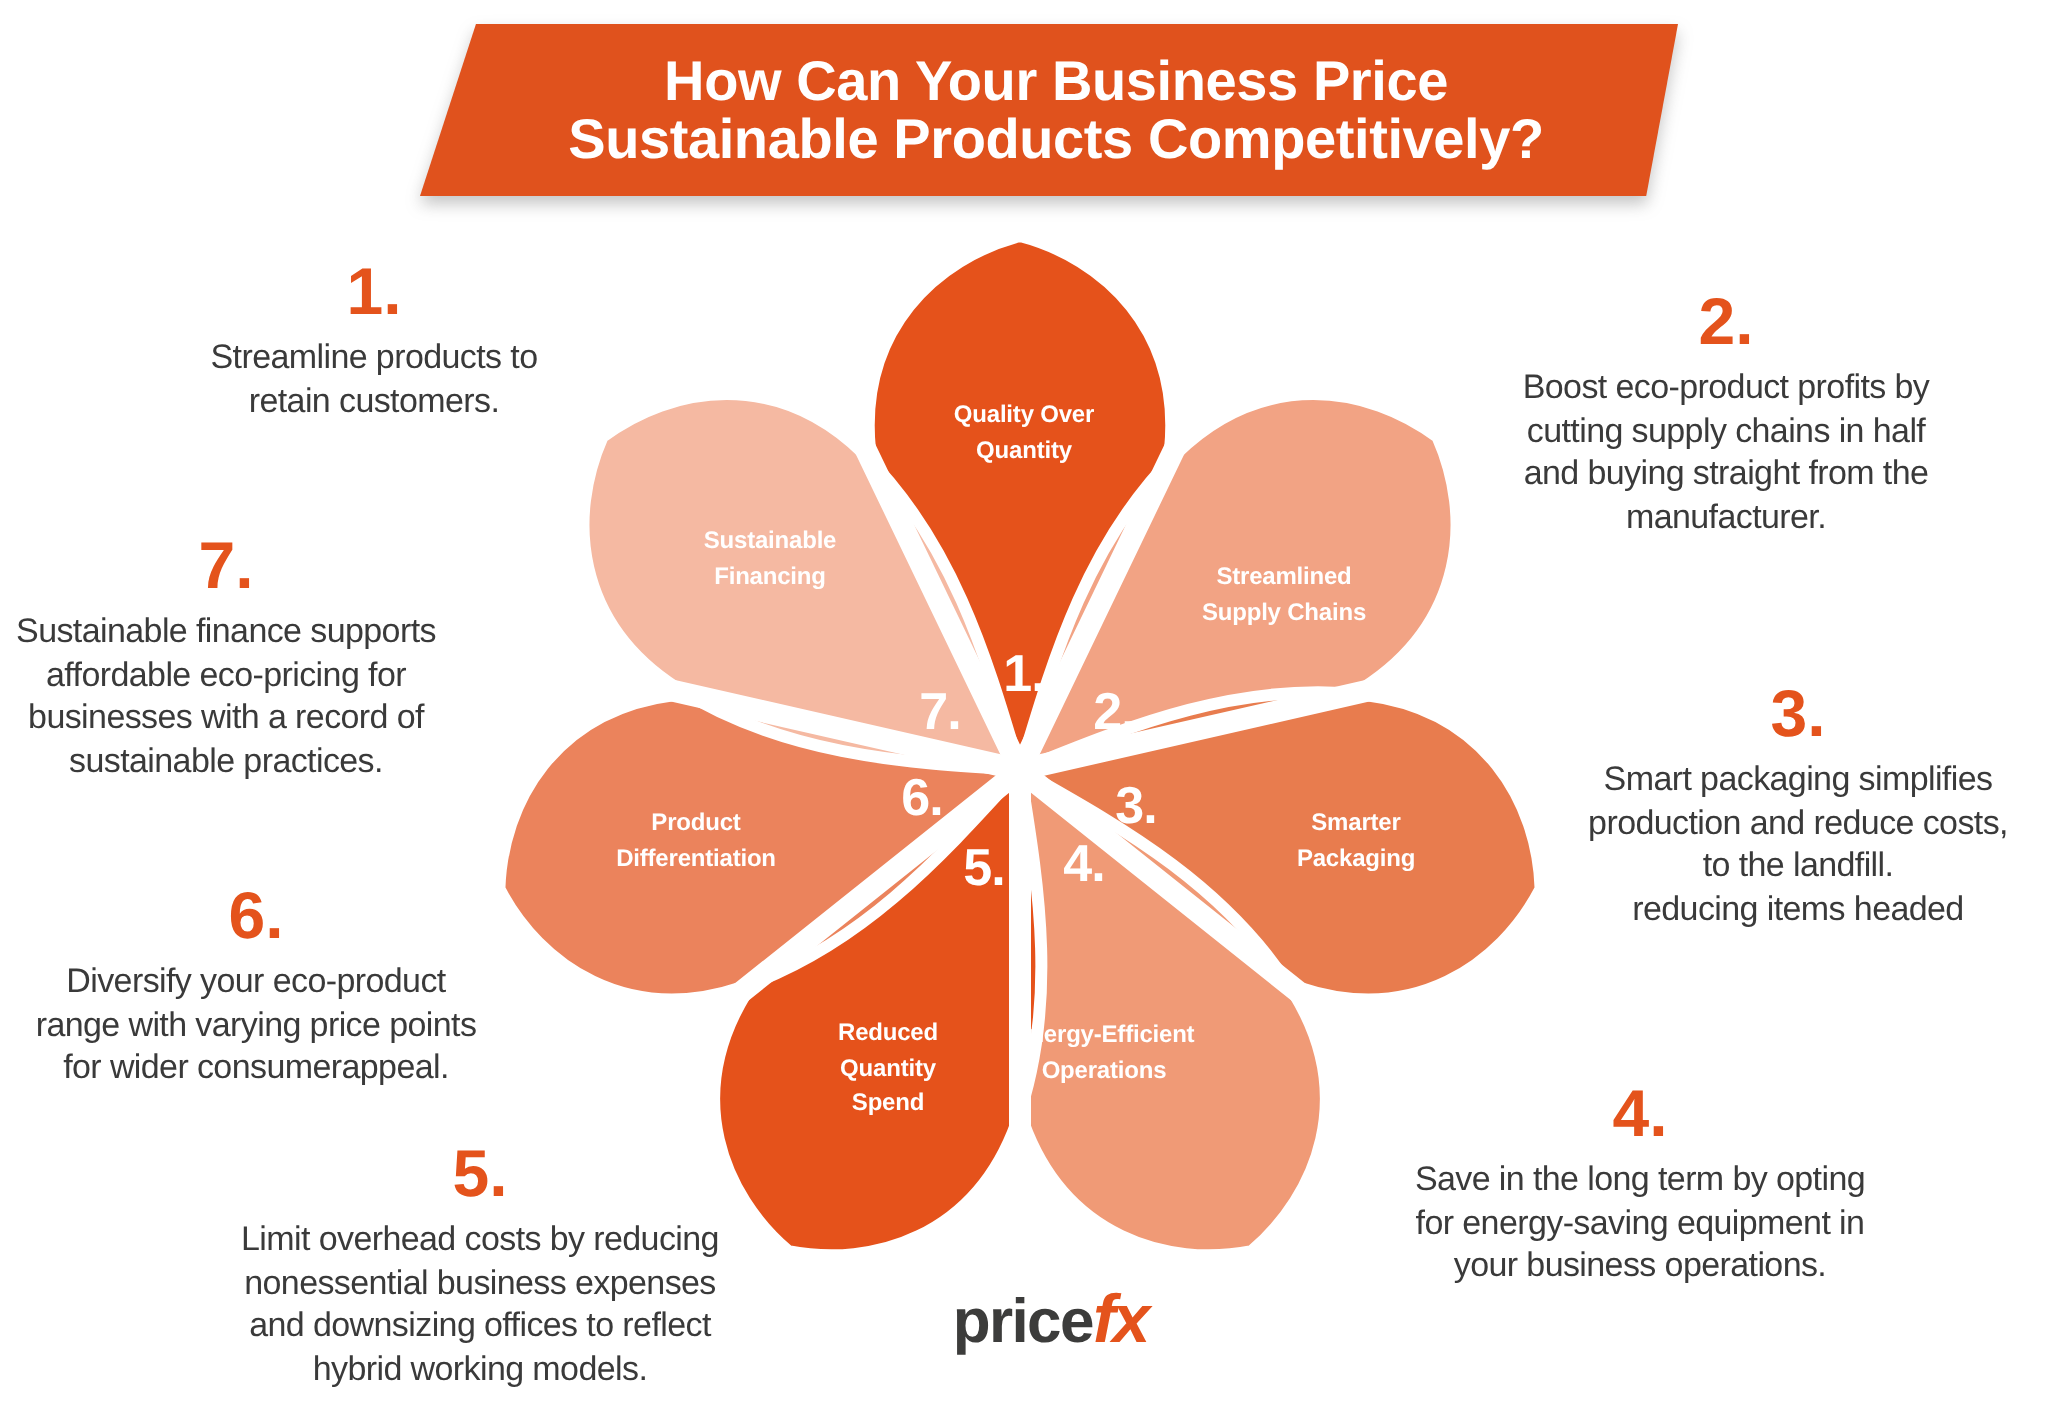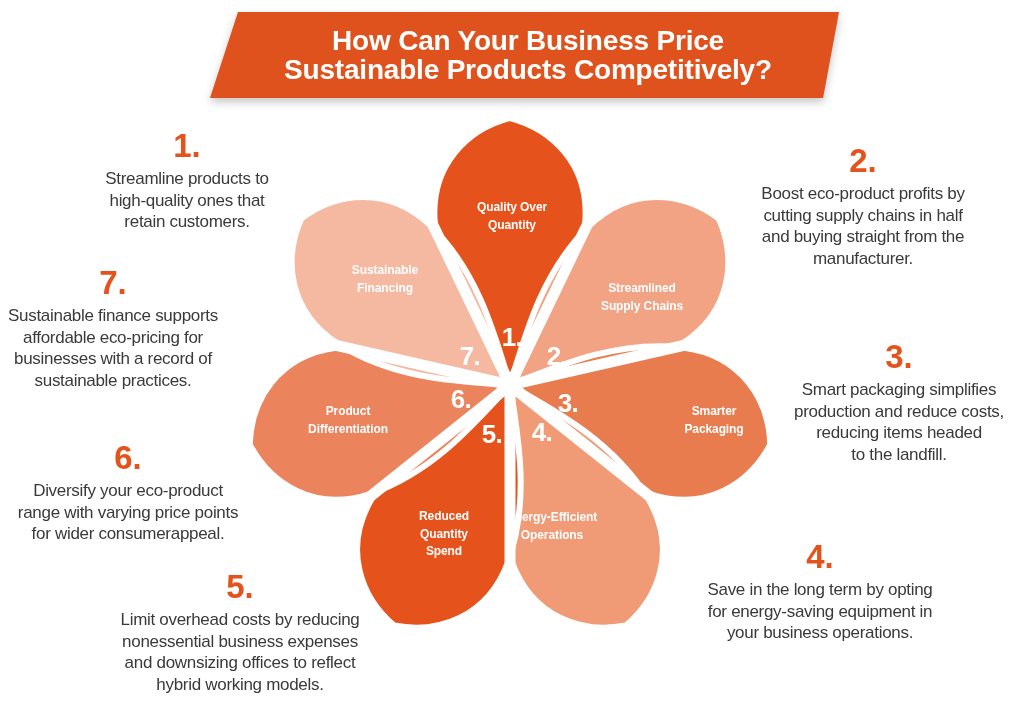--- a/index.html
+++ b/index.html
@@ -98,21 +98,21 @@
   </svg>
 
   <div class="petal-label" style="left:512px;top:199px;">
     <div>Quality Over</div>
       <div>Quantity</div>
   </div>
   <div class="petal-label" style="left:642px;top:260px;margin-top:20px;">
     <div>Streamlined</div>
       <div>Supply Chains</div>
   </div>
-  <div class="petal-label" style="left:678px;top:403px;margin-left:36px;">
+  <div class="petal-label" style="left:678px;top:403px;">
     <div>Smarter</div>
       <div>Packaging</div>
   </div>
   <div class="petal-label" style="left:552px;top:509px;">
     <div>Energy-Efficient</div>
       <div>Operations</div>
   </div>
   <div class="petal-label" style="left:444px;top:508px;">
     <div>Reduced</div>
       <div>Quantity</div>
@@ -131,38 +131,37 @@
   <span class="cnum" style="left:557px;top:356px;">2.</span>
   <span class="cnum" style="left:568px;top:403px;">3.</span>
   <span class="cnum" style="left:542px;top:432px;">4.</span>
   <span class="cnum" style="left:492px;top:434px;">5.</span>
   <span class="cnum" style="left:461px;top:399px;">6.</span>
   <span class="cnum" style="left:470px;top:356px;">7.</span>
 
   <div class="note" style="left:62px;top:129px;">
     <div class="nnum" style="color:#E4531C;">1.</div>
     <div class="nline">Streamline products to</div>
-    <div class="nline">high-quality ones that</div>
     <div class="nline">retain customers.</div>
   </div>
 
   <div class="note" style="left:738px;top:144px;">
     <div class="nnum" style="color:#E4531C;">2.</div>
     <div class="nline">Boost eco-product profits by</div>
     <div class="nline">cutting supply chains in half</div>
     <div class="nline">and buying straight from the</div>
     <div class="nline">manufacturer.</div>
   </div>
 
   <div class="note" style="left:774px;top:340px;">
     <div class="nnum" style="color:#E4531C;">3.</div>
     <div class="nline">Smart packaging simplifies</div>
     <div class="nline">production and reduce costs,</div>
+    <div class="nline">to the landfill.</div>
     <div class="nline">reducing items headed</div>
-    <div class="nline">to the landfill.</div>
   </div>
 
   <div class="note" style="left:695px;top:540px;">
     <div class="nnum" style="color:#E4531C;">4.</div>
     <div class="nline">Save in the long term by opting</div>
     <div class="nline">for energy-saving equipment in</div>
     <div class="nline">your business operations.</div>
   </div>
 
   <div class="note" style="left:115px;top:570px;">
@@ -181,14 +180,18 @@
   </div>
 
   <div class="note" style="left:-12px;top:266px;">
     <div class="nnum" style="color:#E4531C;">7.</div>
     <div class="nline">Sustainable finance supports</div>
     <div class="nline">affordable eco-pricing for</div>
     <div class="nline">businesses with a record of</div>
     <div class="nline">sustainable practices.</div>
   </div>
 
+  <div class="logo">
+    <span class="lg1">price</span>
+      <span class="lg2" style="color:#E4531C;">fx</span>
+  </div>
 
 </div>
 
 </body></html>

